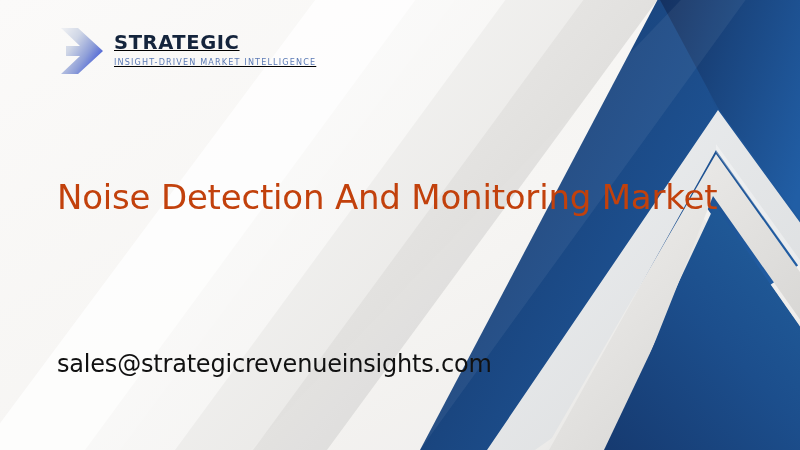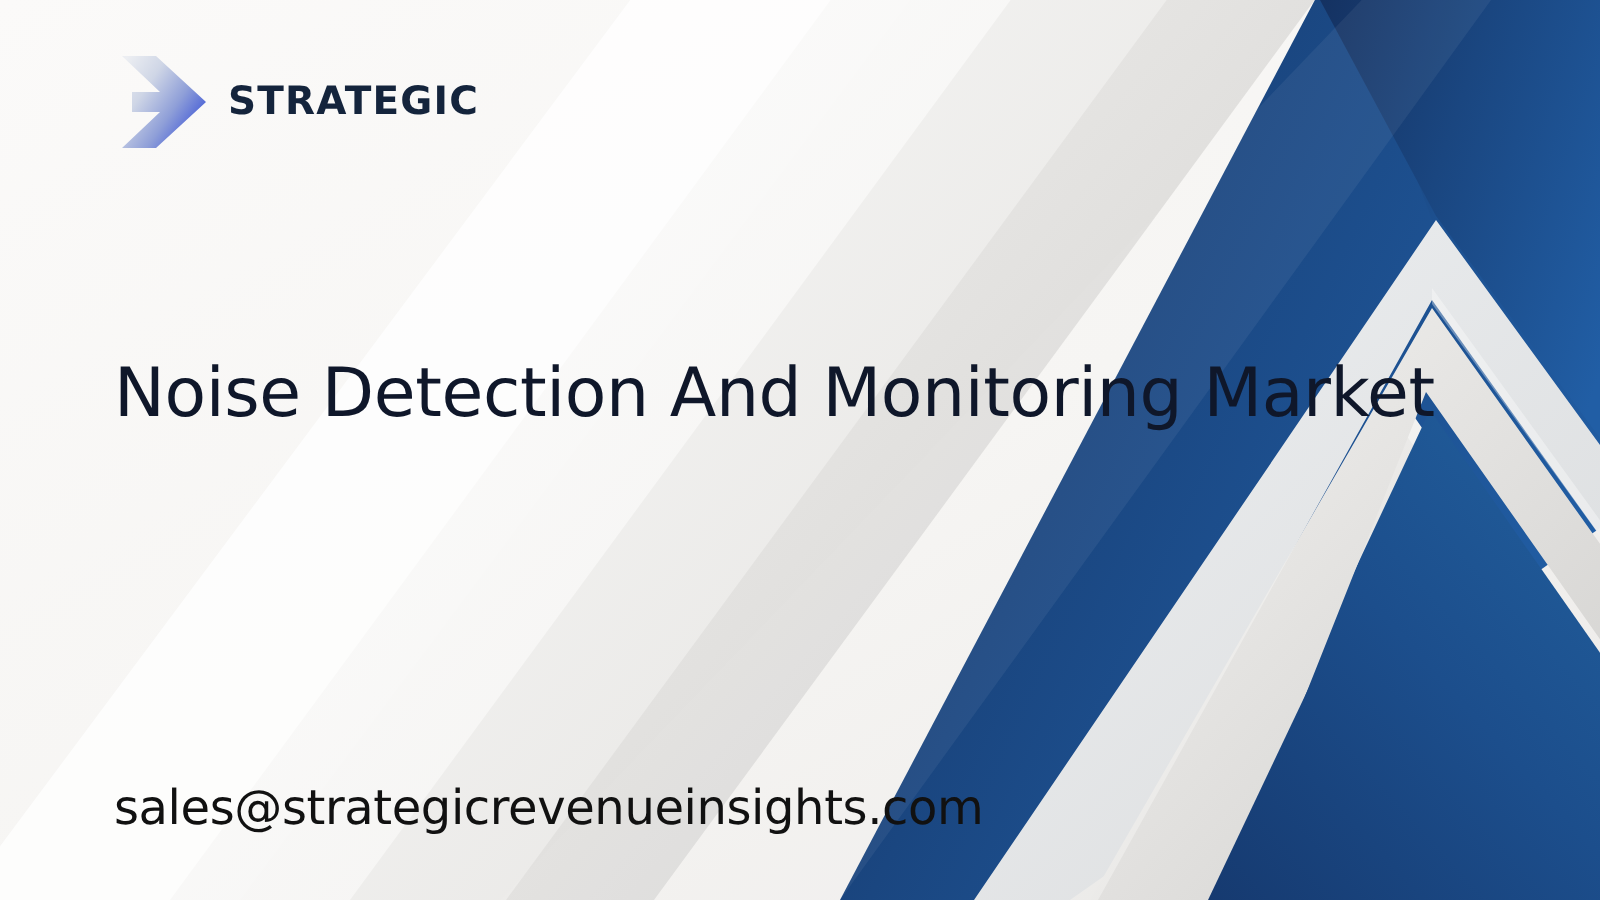--- a/index.html
+++ b/index.html
@@ -41,20 +41,21 @@
   }
   .logo-mark {
     width: 44px;
     height: 50px;
     flex: 0 0 auto;
   }
   .logo-text {
     display: flex;
     flex-direction: column;
     justify-content: center;
+    text-decoration: underline;
   }
   .logo-line1, .logo-line2 {
     font-family: "DejaVu Sans", sans-serif;
     font-weight: bold;
     font-size: 19.5px;
     letter-spacing: 0.6px;
     line-height: 20px;
     color: #14243c;
     white-space: nowrap;
   }
@@ -71,31 +72,31 @@
 
   
   .title {
     position: absolute;
     left: 57px;
     top: 160px;
     width: 700px;
     font-family: "DejaVu Sans", sans-serif;
     font-size: 34px;
     font-weight: normal;
-    color: #0f172a;
+    color: #c2410c;
     line-height: 42px;
     letter-spacing: -0.2px;
     margin-top: 16px;
   }
 
   
   .email {
     position: absolute;
     left: 57px;
-    top: 390px;
+    top: 350px;
     font-family: "DejaVu Sans", sans-serif;
     font-size: 24px;
     font-weight: normal;
     color: #111111;
     letter-spacing: -0.2px;
     white-space: nowrap;
   }
 </style>
 </head>
 <body>
@@ -182,20 +183,21 @@
           <stop offset="0%" stop-color="#eceef2"></stop>
           <stop offset="30%" stop-color="#cfd6e6"></stop>
           <stop offset="62%" stop-color="#8f9fd8"></stop>
           <stop offset="100%" stop-color="#2a44d6"></stop>
         </linearGradient>
       </defs>
       <path d="M1 2 L18 2 L43 25 L18 48 L1 48 L20 30 L6 30 L6 20 L20 20 Z" fill="url(#markGrad)"></path>
     </svg>
     <div class="logo-text">
       <div class="logo-line1">STRATEGIC</div>
+      <div class="logo-tagline">INSIGHT-DRIVEN MARKET INTELLIGENCE</div>
     </div>
   </div>
 
   <h1 class="title">Noise Detection And Monitoring Market</h1>
 
   <div class="email">sales@strategicrevenueinsights.com</div>
 
 </div>
 
 </body></html>

